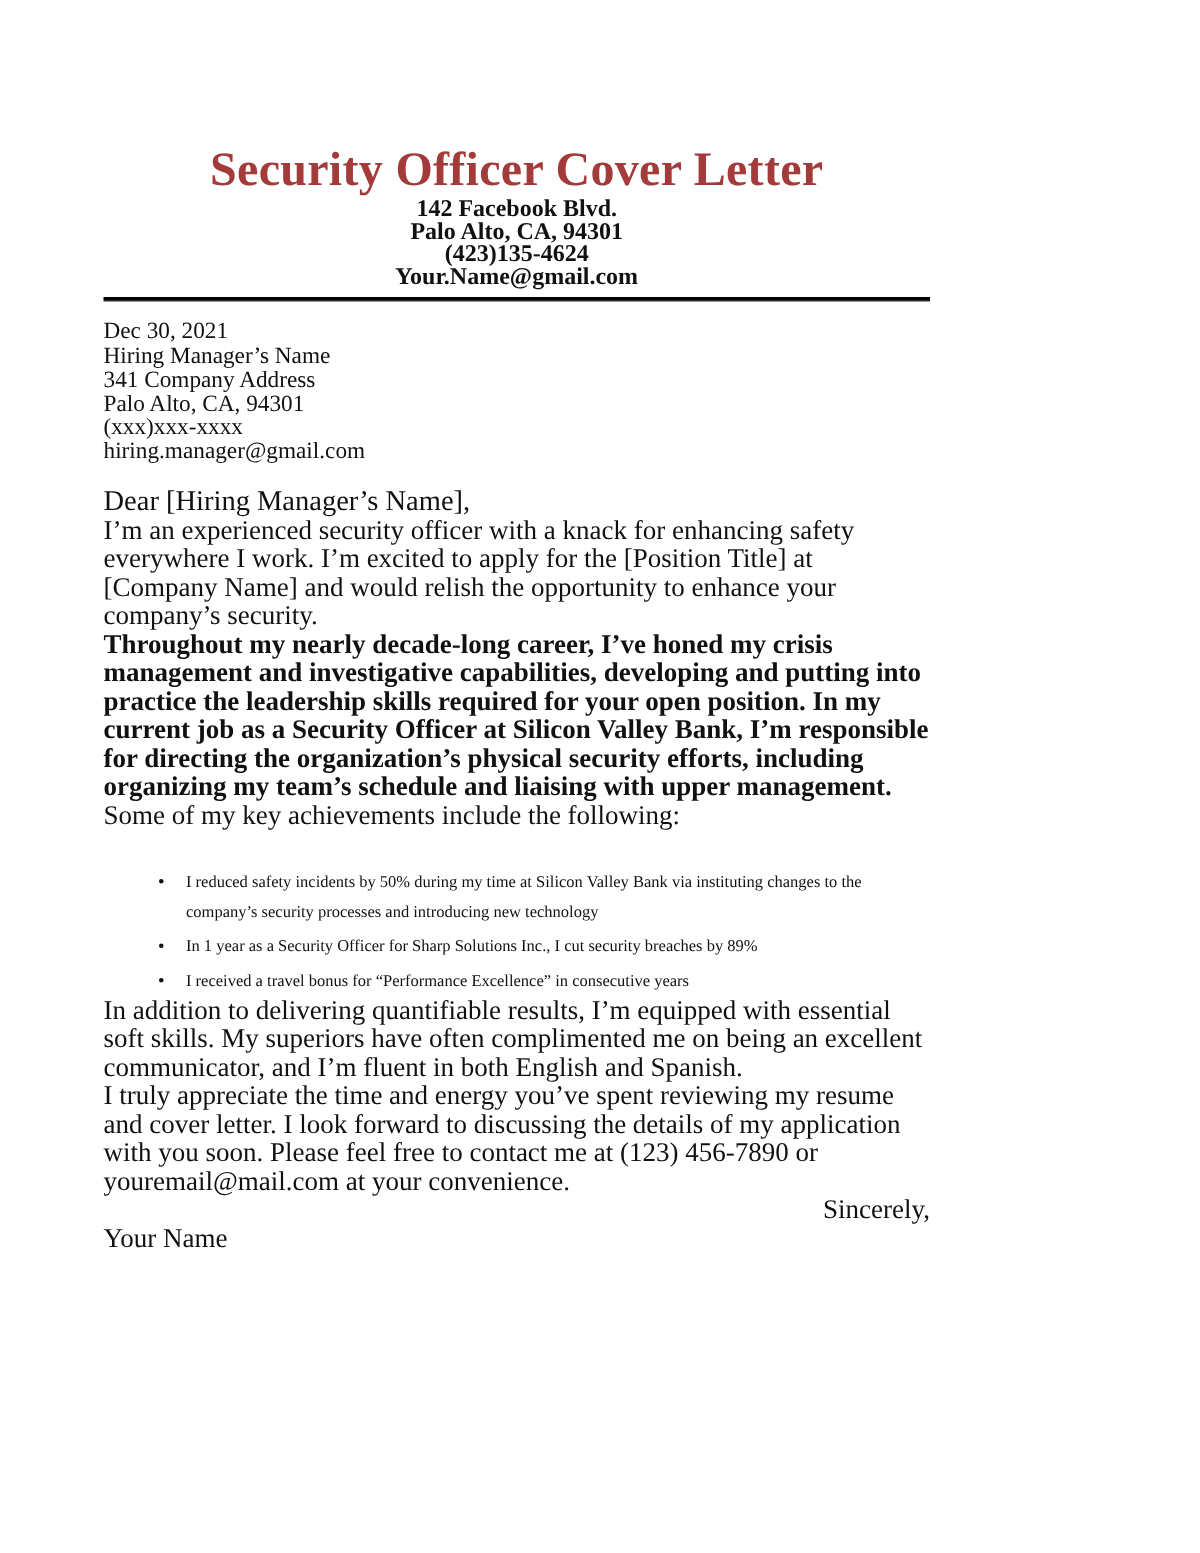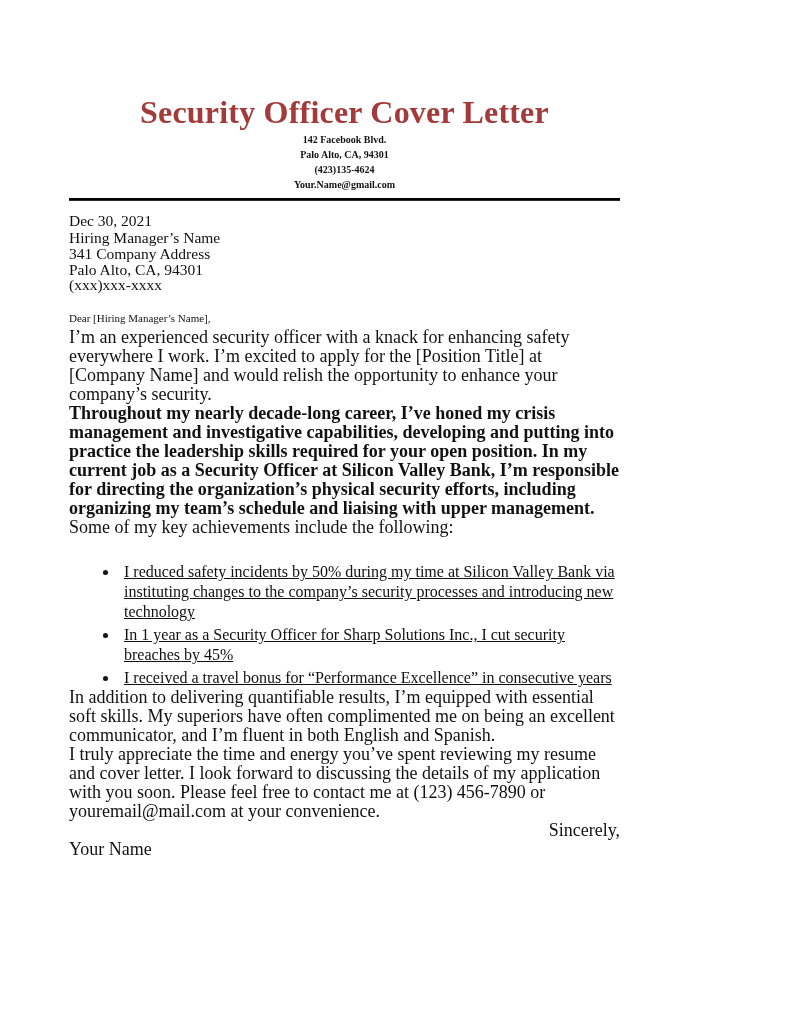--- a/index.html
+++ b/index.html
@@ -24,21 +24,21 @@
   .letter-header { text-align: center; }
   .title {
     margin: 0;
     font-size: 32px;
     line-height: 36px;
     font-weight: 700;
     letter-spacing: 0.2px;
   }
   .contact {
     margin-top: 2px;
-    font-size: 10px;
+    font-size: 16px;
     font-weight: 700;
     line-height: 15px;
   }
   .divider {
     margin: 6px 0 0 0;
     height: 2px;
     border: 0;
     border-top: 2px solid #000000;
     border-bottom: 1px solid #2b2b2b;
   }
@@ -46,37 +46,36 @@
     margin: 10px 0 0 0;
     font-size: 15.5px;
     line-height: 19px;
   }
   .recipient {
     font-size: 15.5px;
     line-height: 15.8px;
   }
   .salutation {
     margin: 16px 0 0 0;
-    font-size: 11px;
+    font-size: 19px;
     line-height: 19px;
   }
   p.body {
     margin: 0;
     font-size: 18px;
     line-height: 19px;
   }
   .para-1 { margin-top: 16px; }
   .para-2 { margin-top: 25px; font-weight: bold; }
   .achievements-intro { margin-top: 20px; }
   ul.achievements {
     margin: 25px 0 0 0;
     padding-left: 50px;
-    font-size: 16px;
+    font-size: 11px;
     line-height: 20px;
-    text-decoration: underline;
   }
   ul.achievements li { padding-left: 5px; }
   ul.achievements li + li { margin-top: 3px; }
   .para-3 { margin-top: 17px; }
   .para-4 { margin-top: 23px; }
   .signoff { margin-top: 48px; text-align: right; }
   .signature { margin-top: 3px; }
 </style>
 </head>
 <body>
@@ -97,33 +96,34 @@
 
   <main class="letter-body">
 
     <p class="date">Dec 30, 2021</p>
 
     <div class="recipient">
       <div>Hiring Manager’s Name</div>
       <div>341 Company Address</div>
       <div>Palo Alto, CA, 94301</div>
       <div>(xxx)xxx-xxxx</div>
+      <div>hiring.manager@gmail.com</div>
     </div>
 
     <p class="salutation">Dear [Hiring Manager’s Name],</p>
 
     <p class="body para-1">I’m an experienced security officer with a knack for enhancing safety everywhere I work. I’m excited to apply for the [Position Title] at [Company Name] and would relish the opportunity to enhance your company’s security.</p>
 
     <p class="body para-2">Throughout my nearly decade-long career, I’ve honed my crisis management and investigative capabilities, developing and putting into practice the leadership skills required for your open position. In my current job as a Security Officer at Silicon Valley Bank, I’m responsible for directing the organization’s physical security efforts, including organizing my team’s schedule and liaising with upper management.</p>
 
     <p class="body achievements-intro">Some of my key achievements include the following:</p>
 
     <ul class="achievements">
       <li>I reduced safety incidents by 50% during my time at Silicon Valley Bank via instituting changes to the company’s security processes and introducing new technology</li>
-      <li>In 1 year as a Security Officer for Sharp Solutions Inc., I cut security breaches by 45%</li>
+      <li>In 1 year as a Security Officer for Sharp Solutions Inc., I cut security breaches by 89%</li>
       <li>I received a travel bonus for “Performance Excellence” in consecutive years</li>
     </ul>
 
     <p class="body para-3">In addition to delivering quantifiable results, I’m equipped with essential soft skills. My superiors have often complimented me on being an excellent communicator, and I’m fluent in both English and Spanish.</p>
 
     <p class="body para-4">I truly appreciate the time and energy you’ve spent reviewing my resume and cover letter. I look forward to discussing the details of my application with you soon. Please feel free to contact me at (123) 456-7890 or youremail@mail.com at your convenience.</p>
 
     <p class="body signoff">Sincerely,</p>
     <p class="body signature">Your Name</p>
 

